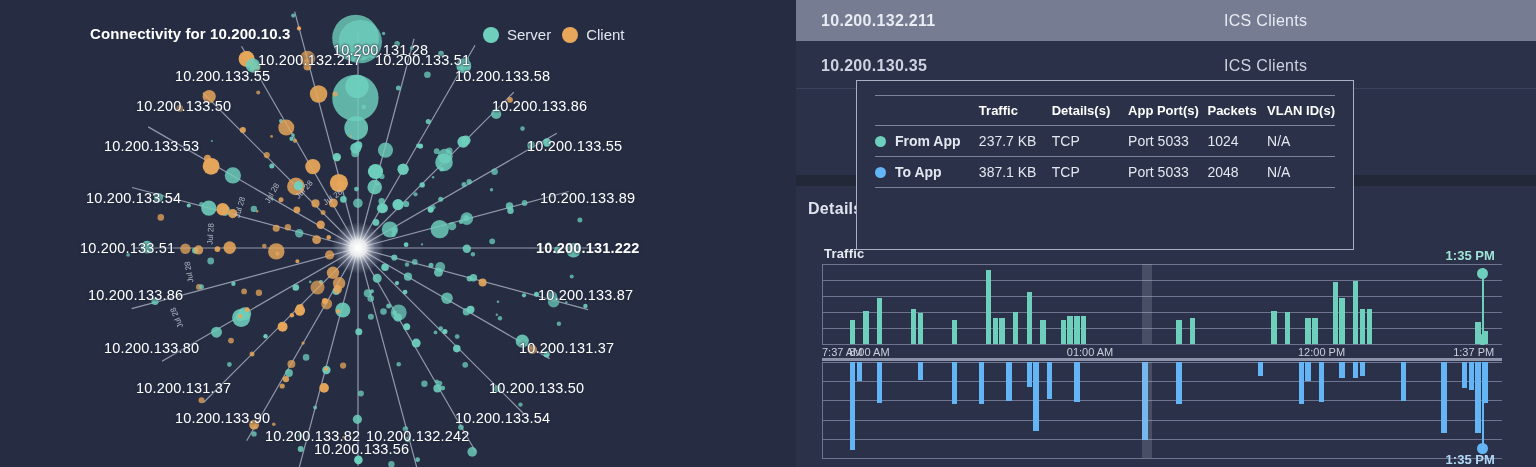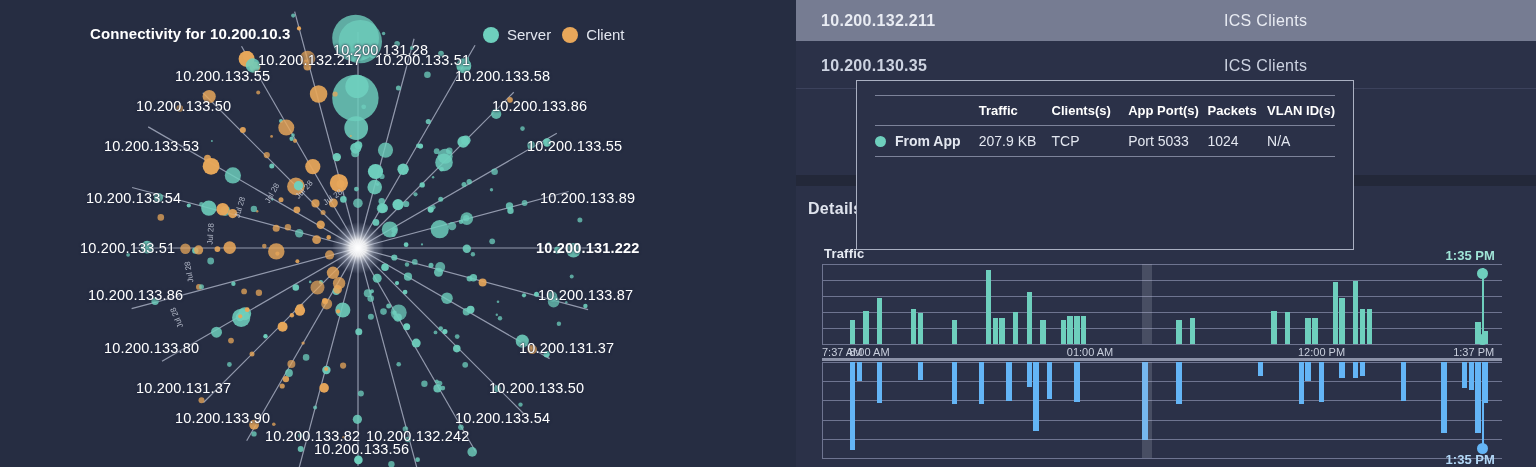--- a/index.html
+++ b/index.html
@@ -610,33 +610,41 @@
         <div class="bar-down" style="left: 660.2px; width: 5.4px; height: 40.6272px; background: rgb(100, 181, 246);"></div>
         <div class="hover-band" style="left: 319.6px; width: 10.88px;"></div>
       </div>
 
     <div id="tooltip">
       <table id="tooltip-table">
         <thead>
           <tr>
             <th class="col-dir"></th>
             <th class="col-traffic">Traffic</th>
-            <th class="col-proto">Clients(s)</th>
+            <th class="col-proto">Details(s)</th>
             <th class="col-port">App Port(s)</th>
             <th class="col-pkts">Packets</th>
             <th>VLAN ID(s)</th>
           </tr>
         </thead>
         <tbody>
           <tr>
             <td class="tt-dir"><span class="tt-dot" style="background:#6ecfbd"></span><span>From App</span></td>
-            <td>207.9 KB</td>
+            <td>237.7 KB</td>
             <td>TCP</td>
             <td>Port 5033</td>
             <td>1024</td>
+            <td>N/A</td>
+          </tr>
+          <tr>
+            <td class="tt-dir"><span class="tt-dot" style="background:#64b5f6"></span><span>To App</span></td>
+            <td>387.1 KB</td>
+            <td>TCP</td>
+            <td>Port 5033</td>
+            <td>2048</td>
             <td>N/A</td>
           </tr>
         </tbody>
       </table>
     </div>
 
   <div class="axis-label" style="left: 26px; top: 346px;">7:37 AM</div>
       <div class="axis-label" style="left: 53.2px; top: 346px;">8:00 AM</div>
       <div class="axis-label" style="left: 270.8px; top: 346px;">01:00 AM</div>
       <div class="axis-label" style="left: 502px; top: 346px;">12:00 PM</div>

